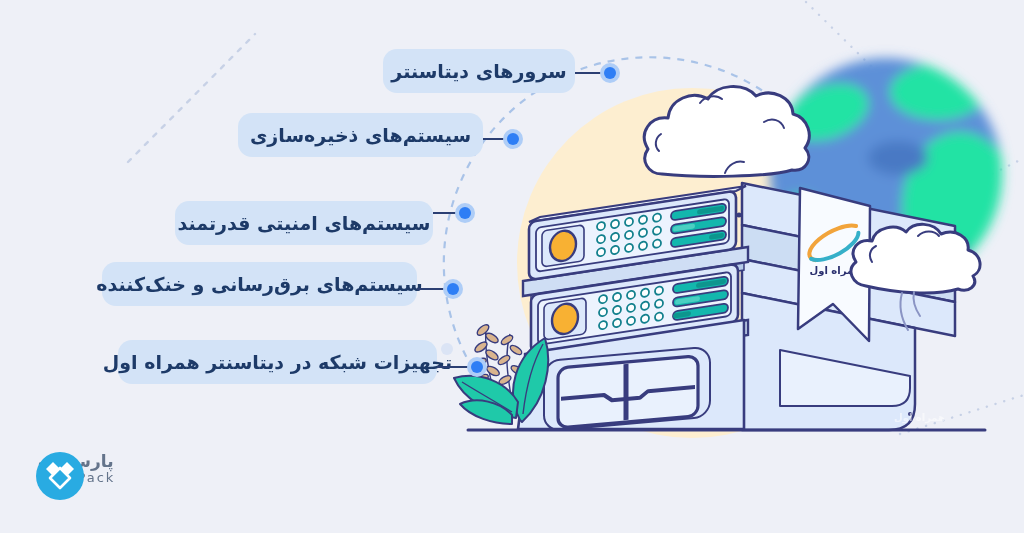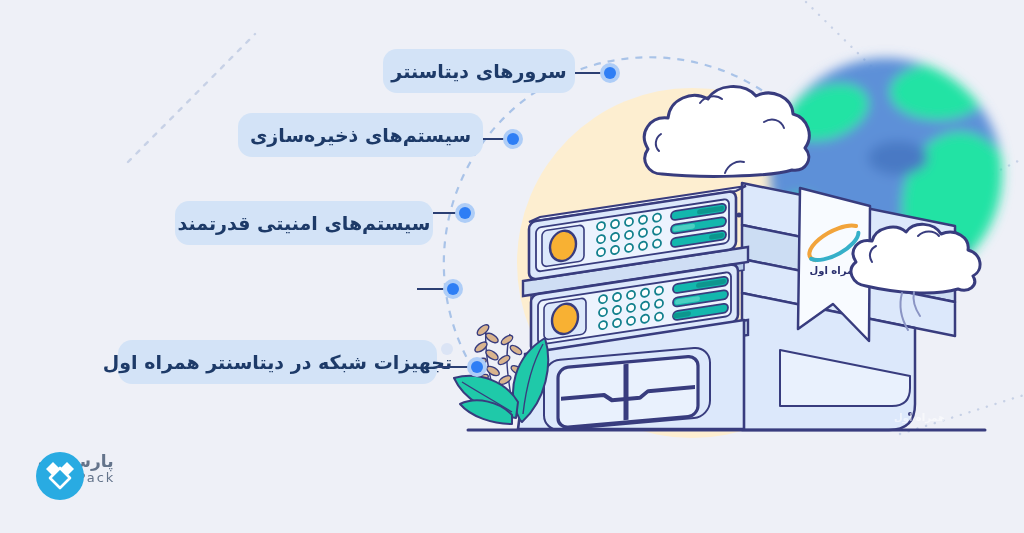--- a/index.html
+++ b/index.html
@@ -225,20 +225,21 @@
   <span class="dot" style="left:600px;top:63px;"></span>
 
   <div class="pill" style="left:238px;top:113px;width:245px;height:44px;">سیستم‌های ذخیره‌سازی</div>
   <div class="connector" style="left:483px;top:138px;width:30px;"></div>
   <span class="dot" style="left:503px;top:129px;"></span>
 
   <div class="pill" style="left:175px;top:187px;width:258px;height:44px;margin-top:14px;">سیستم‌های امنیتی قدرتمند</div>
   <div class="connector" style="left:433px;top:212px;width:32px;"></div>
   <span class="dot" style="left:455px;top:203px;"></span>
 
+  <div class="pill" style="left:102px;top:262px;width:315px;height:44px;">سیستم‌های برق‌رسانی و خنک‌کننده</div>
   <div class="connector" style="left:417px;top:288px;width:36px;"></div>
   <span class="dot" style="left:443px;top:279px;"></span>
 
   <div class="pill" style="left:118px;top:340px;width:319px;height:44px;">تجهیزات شبکه در دیتاسنتر همراه اول</div>
   <div class="connector" style="left:437px;top:366px;width:40px;"></div>
   <span class="dot" style="left:467px;top:357px;"></span>
 
   <div class="brand">
     <svg width="48" height="48" viewBox="0 0 48 48">
       <circle cx="24" cy="24" r="24" fill="#29abe2"></circle>

